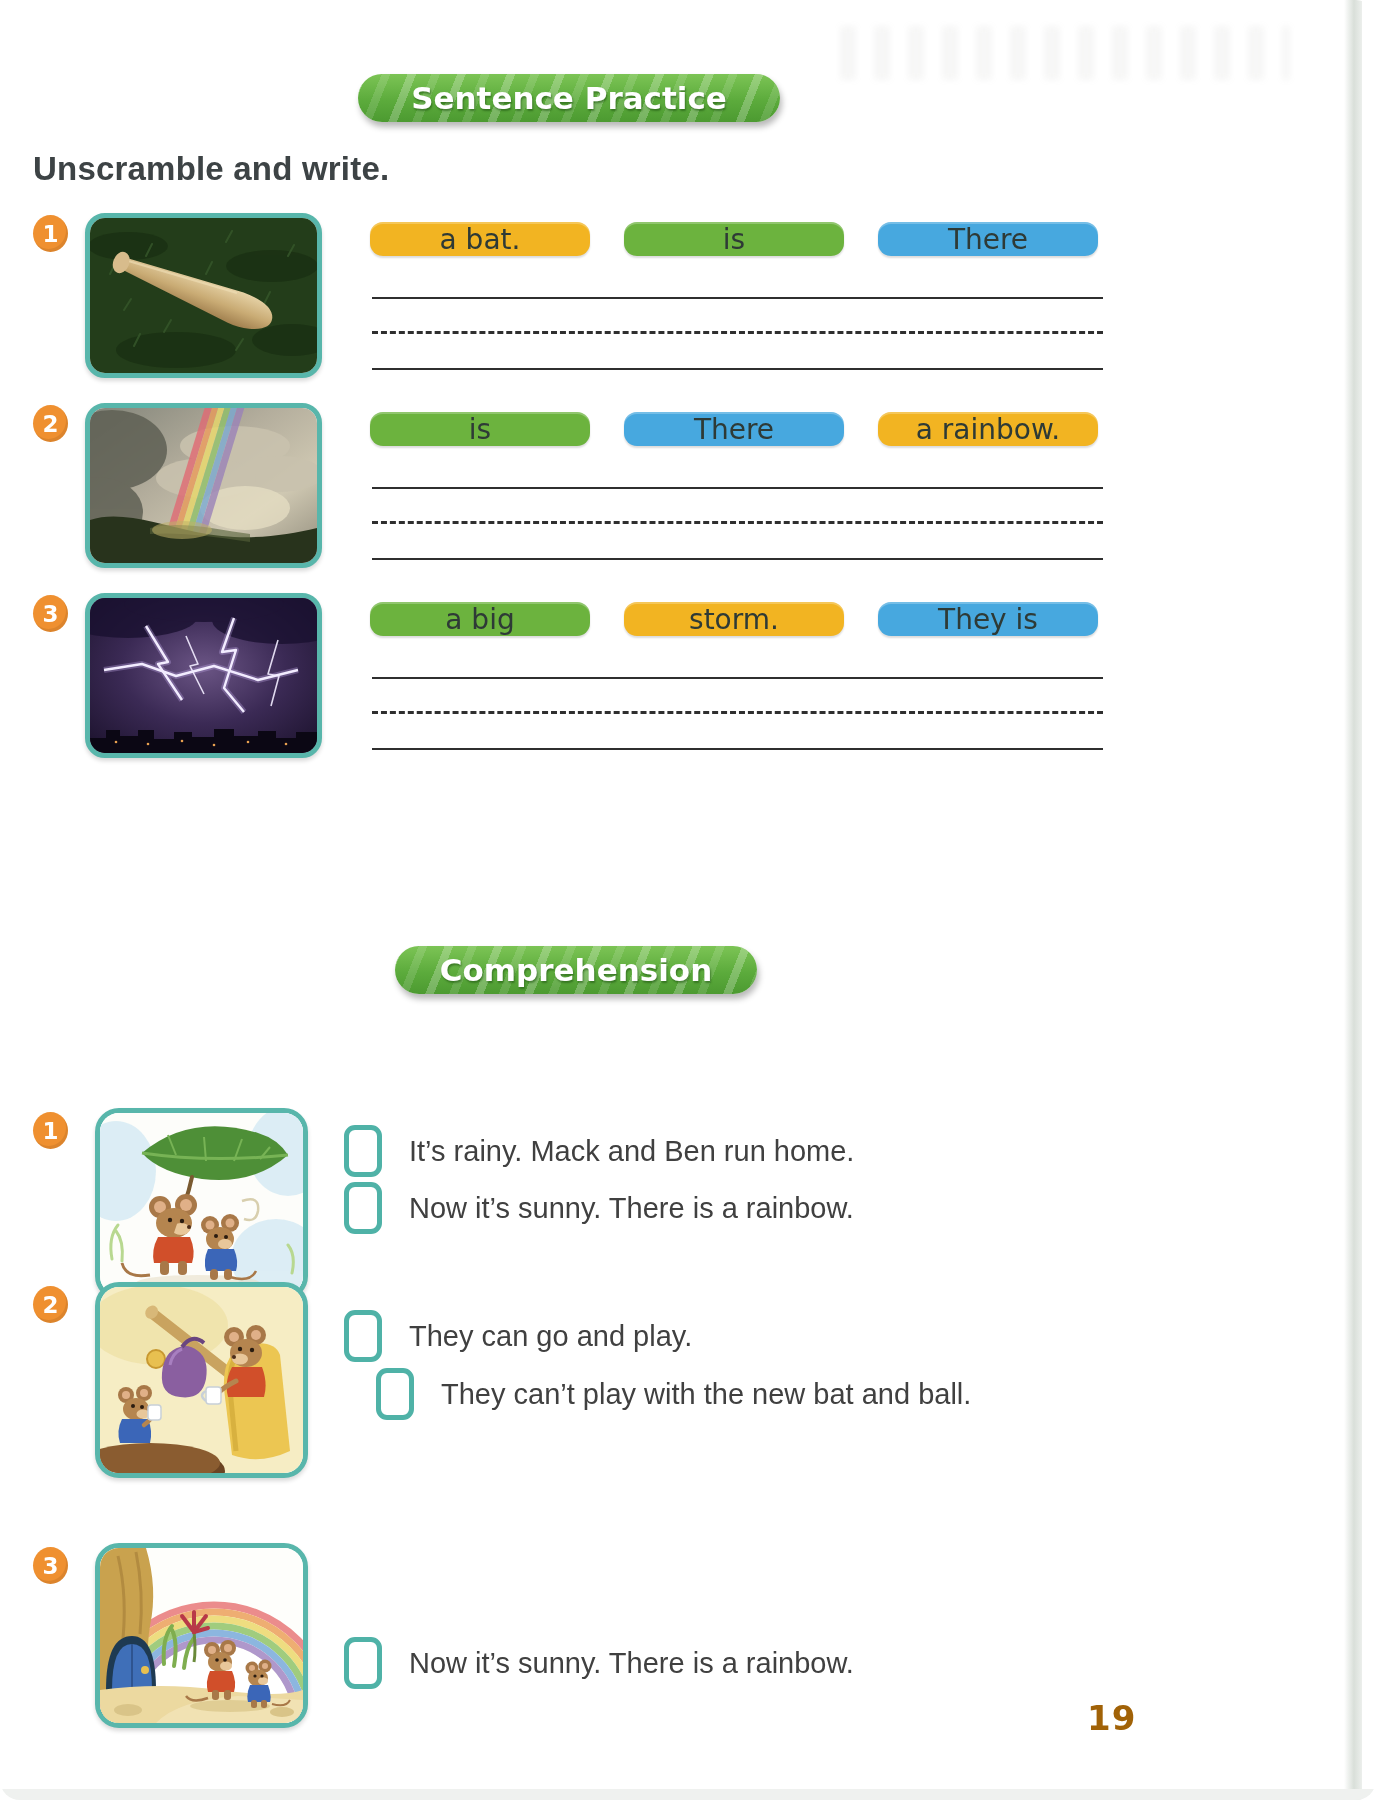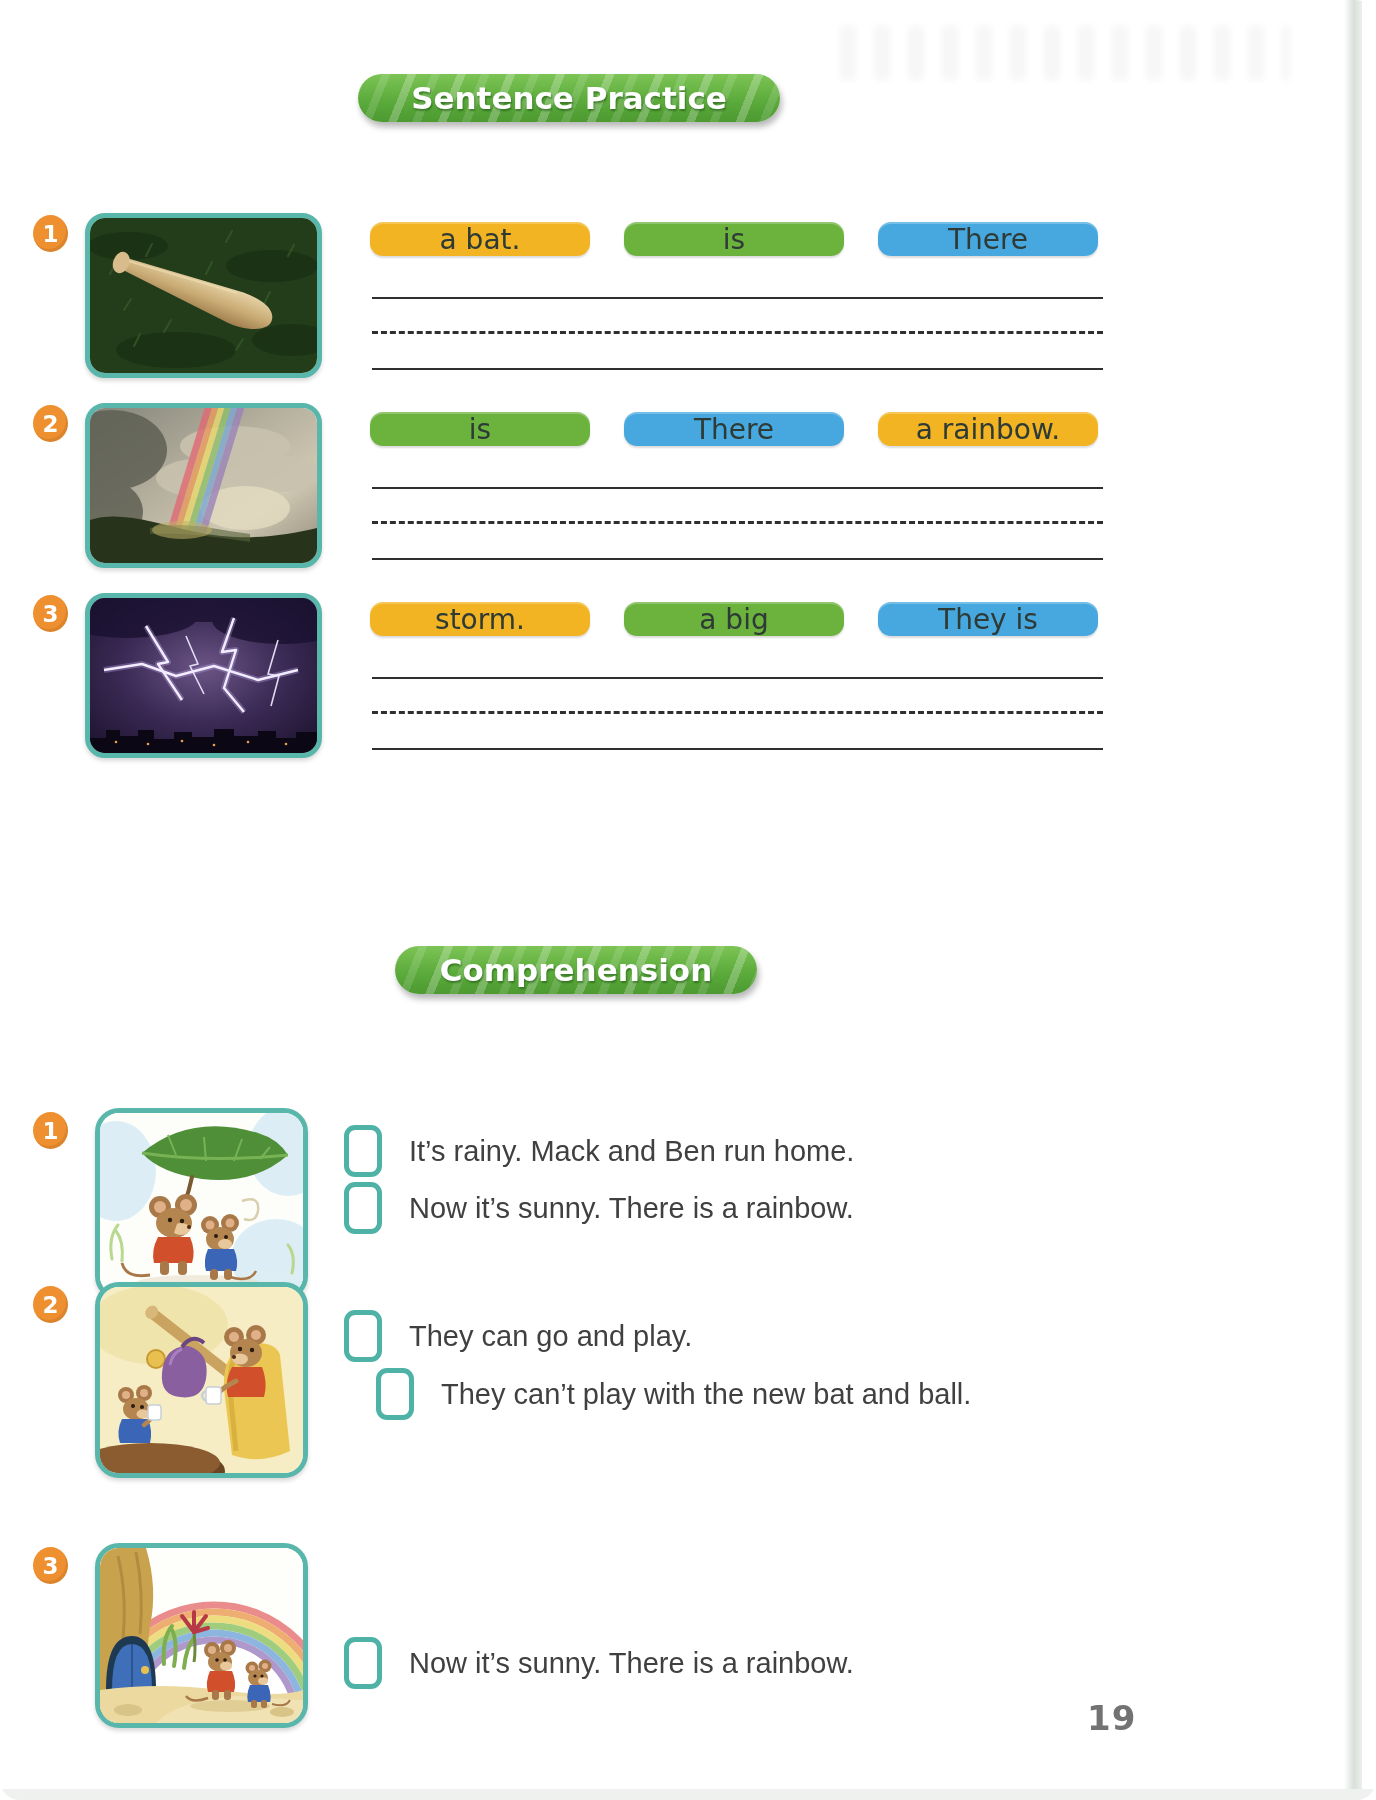--- a/index.html
+++ b/index.html
@@ -42,36 +42,37 @@
   .ln{position:absolute;left:0;width:100%;height:0;}
   .ln.solid{border-top:2.5px solid var(--line-dark);}
   .ln.dashed{border-top:3px dashed var(--line-dark);}
   .ln.l1{top:0;} .ln.l2{top:34px;} .ln.l3{top:71px;}
 
   .opt-row{position:absolute;left:344px;display:flex;align-items:center;gap:27px;height:52px;}
   .cbx{width:38px;height:52px;box-sizing:border-box;border:5px solid var(--checkbox-teal);
        border-radius:11px;background:#fff;}
   .opt-text{font-size:29px;color:#404040;white-space:nowrap;}
 
-  .pagenum{position:absolute;left:1087px;top:1698px;font-size:34px;font-weight:bold;color:#737373;
+  .pagenum{position:absolute;left:1087px;top:1698px;font-size:34px;font-weight:bold;color:#a16207;
            font-family:"DejaVu Sans",sans-serif;letter-spacing:1px;}
 </style>
 </head>
 <body>
 
 <div class="page">
 
   <div class="bleed"></div>
   <div class="edge-right"></div>
   <div class="edge-bottom"></div>
 
   <div class="banner" style="left:358px;top:74px;width:422px;">
     <span>Sentence Practice</span>
   </div>
 
+  <div class="h-instruction" style="top:150px;">Unscramble and write.</div>
 
   <div class="u-row" style="top:213px;height:180px;">
     <div class="badge" style="left:33px;top:2px;">1</div>
     <div class="photo" style="left:85px;top:0;width:237px;height:165px;">
       <svg width="227" height="155" viewBox="0 0 227 155">
         <rect width="227" height="155" fill="#233d1a"></rect>
         <g fill="#1a3013" opacity=".8">
           <ellipse cx="38" cy="28" rx="40" ry="14"></ellipse>
             <ellipse cx="182" cy="48" rx="46" ry="16"></ellipse>
           <ellipse cx="86" cy="132" rx="60" ry="18"></ellipse>
@@ -199,22 +200,22 @@
           <circle cx="26" cy="144" r="1.3"></circle>
             <circle cx="58" cy="146" r="1.3"></circle>
             <circle cx="92" cy="143" r="1.3"></circle>
           <circle cx="124" cy="147" r="1.3"></circle>
             <circle cx="158" cy="144" r="1.3"></circle>
             <circle cx="196" cy="146" r="1.3"></circle>
         </g>
       </svg>
     </div>
     <div class="tiles">
+      <div class="tile green">a big</div>
       <div class="tile yellow">storm.</div>
-      <div class="tile green">a big</div>
       <div class="tile blue">They is</div>
     </div>
     <div class="lines">
       <div class="ln solid l1"></div>
       <div class="ln dashed l2"></div>
       <div class="ln solid l3"></div>
     </div>
   </div>
 
   <div class="banner" style="left:395px;top:946px;width:362px;">

